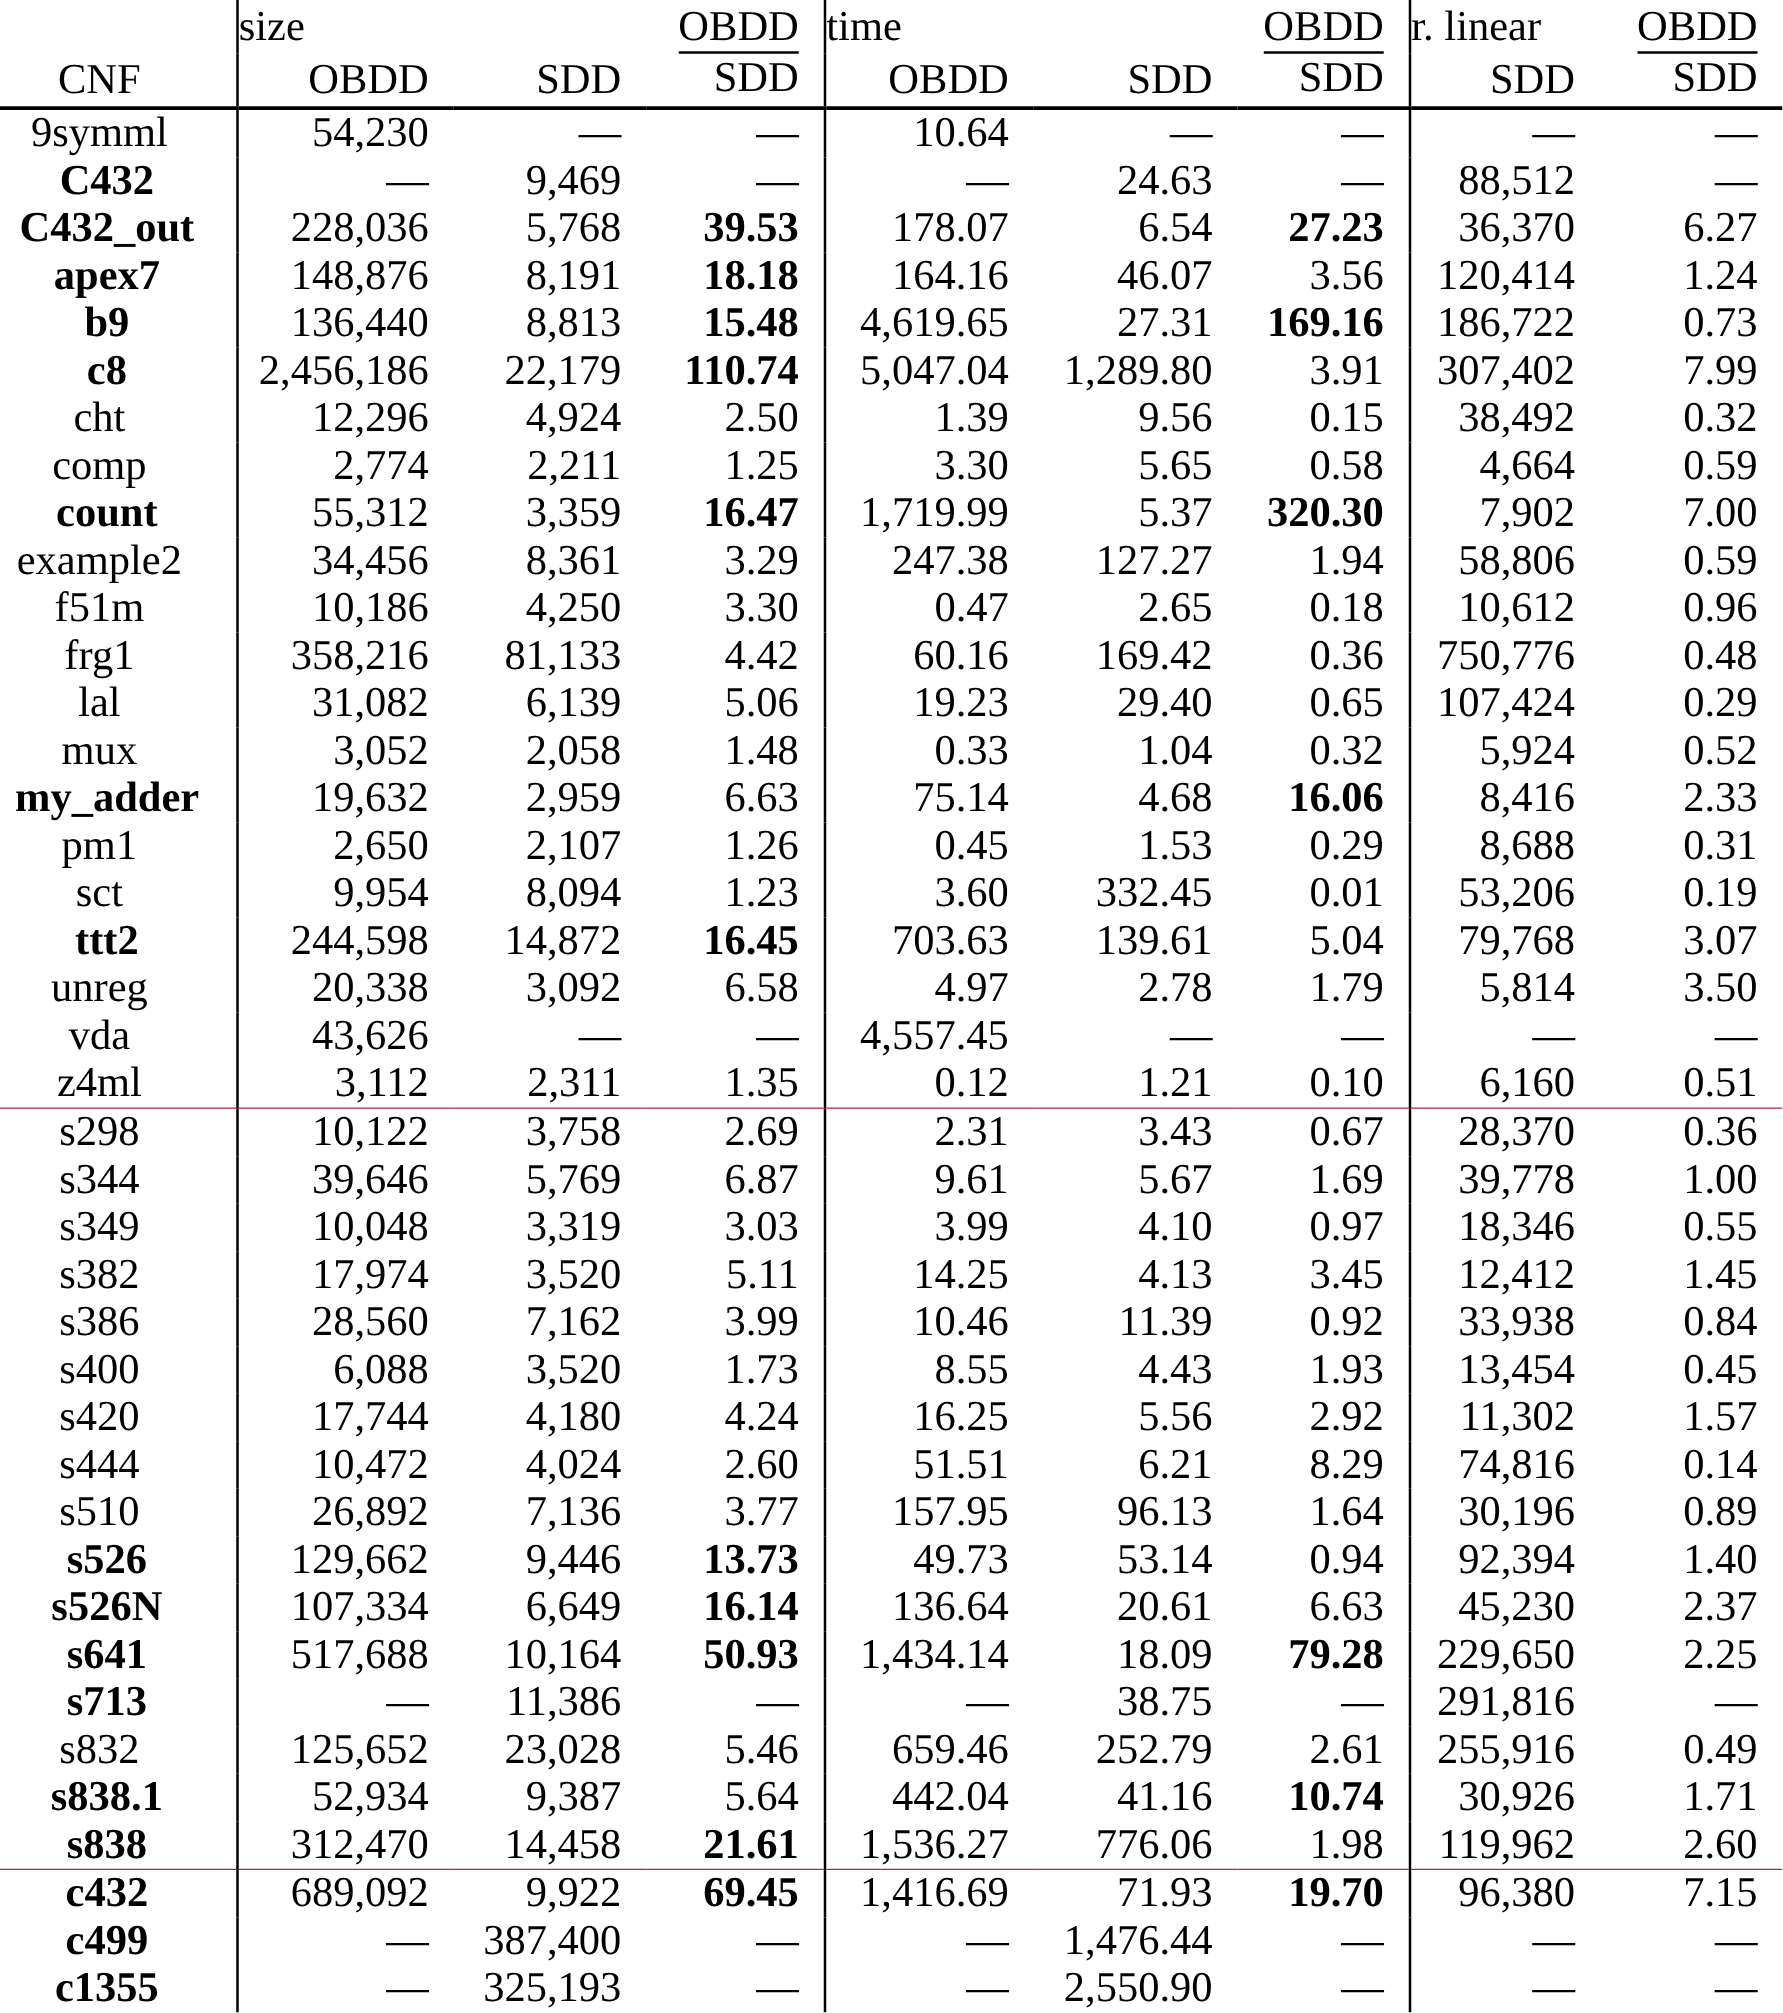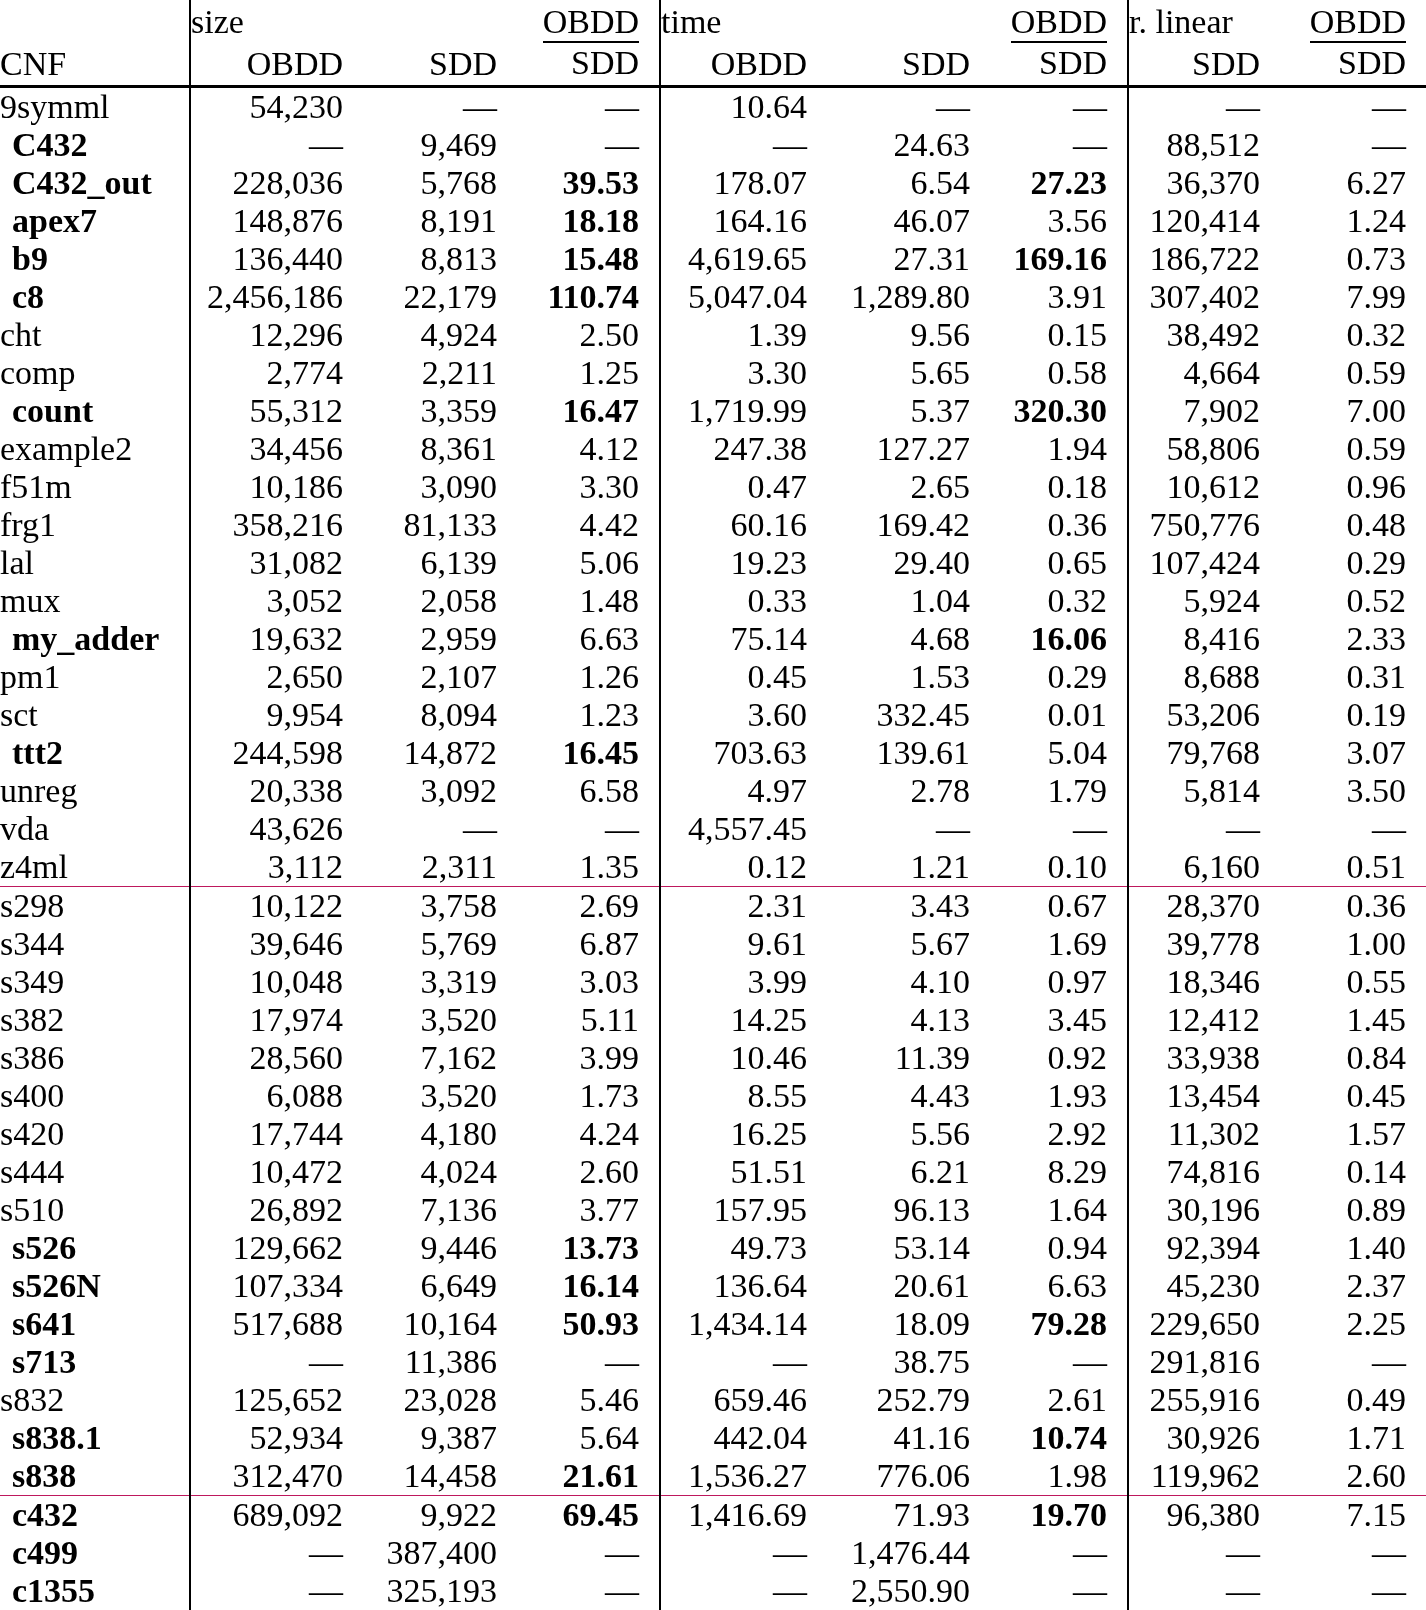--- a/index.html
+++ b/index.html
@@ -16,21 +16,21 @@
   td {
     padding: 0;
     height: 38px;
     vertical-align: middle;
     white-space: nowrap;
     overflow: hidden;
   }
   thead td { height: 43px; }
   .num  { text-align: right; padding-right: 20px; }
   .ctr  { text-align: left; }
-  .name { padding-right: 30px; font-family: Liberation Serif, serif; }
+  .name { text-align: center; padding-right: 30px; font-family: Liberation Serif, serif; }
   .vr   { border-right: 2px solid #000; }
   .b    { font-weight: 700; padding-left: 12px; }
   tbody tr:first-child td { border-top: 3px solid #000; }
   tr.sec td { border-top: 1px solid #be185d; }
   .frac { display: inline-block; text-align: right; vertical-align: middle; line-height: 1.05; }
   .ft   { display: block; border-bottom: 2px solid #000; padding-bottom: 2px; }
   .fb   { display: block; padding-top: 2px; }
 </style>
 </head>
 <body>
@@ -169,31 +169,31 @@
         <td class="num">1,719.99</td>
         <td class="num">5.37</td>
         <td class="num vr b">320.30</td>
         <td class="num">7,902</td>
         <td class="num">7.00</td>
       </tr>
       <tr>
         <td class="name vr">example2</td>
         <td class="num">34,456</td>
         <td class="num">8,361</td>
-        <td class="num vr">4.12</td>
+        <td class="num vr">3.29</td>
         <td class="num">247.38</td>
         <td class="num">127.27</td>
         <td class="num vr">1.94</td>
         <td class="num">58,806</td>
         <td class="num">0.59</td>
       </tr>
       <tr>
         <td class="name vr">f51m</td>
         <td class="num">10,186</td>
-        <td class="num">3,090</td>
+        <td class="num">4,250</td>
         <td class="num vr">3.30</td>
         <td class="num">0.47</td>
         <td class="num">2.65</td>
         <td class="num vr">0.18</td>
         <td class="num">10,612</td>
         <td class="num">0.96</td>
       </tr>
       <tr>
         <td class="name vr">frg1</td>
         <td class="num">358,216</td>

